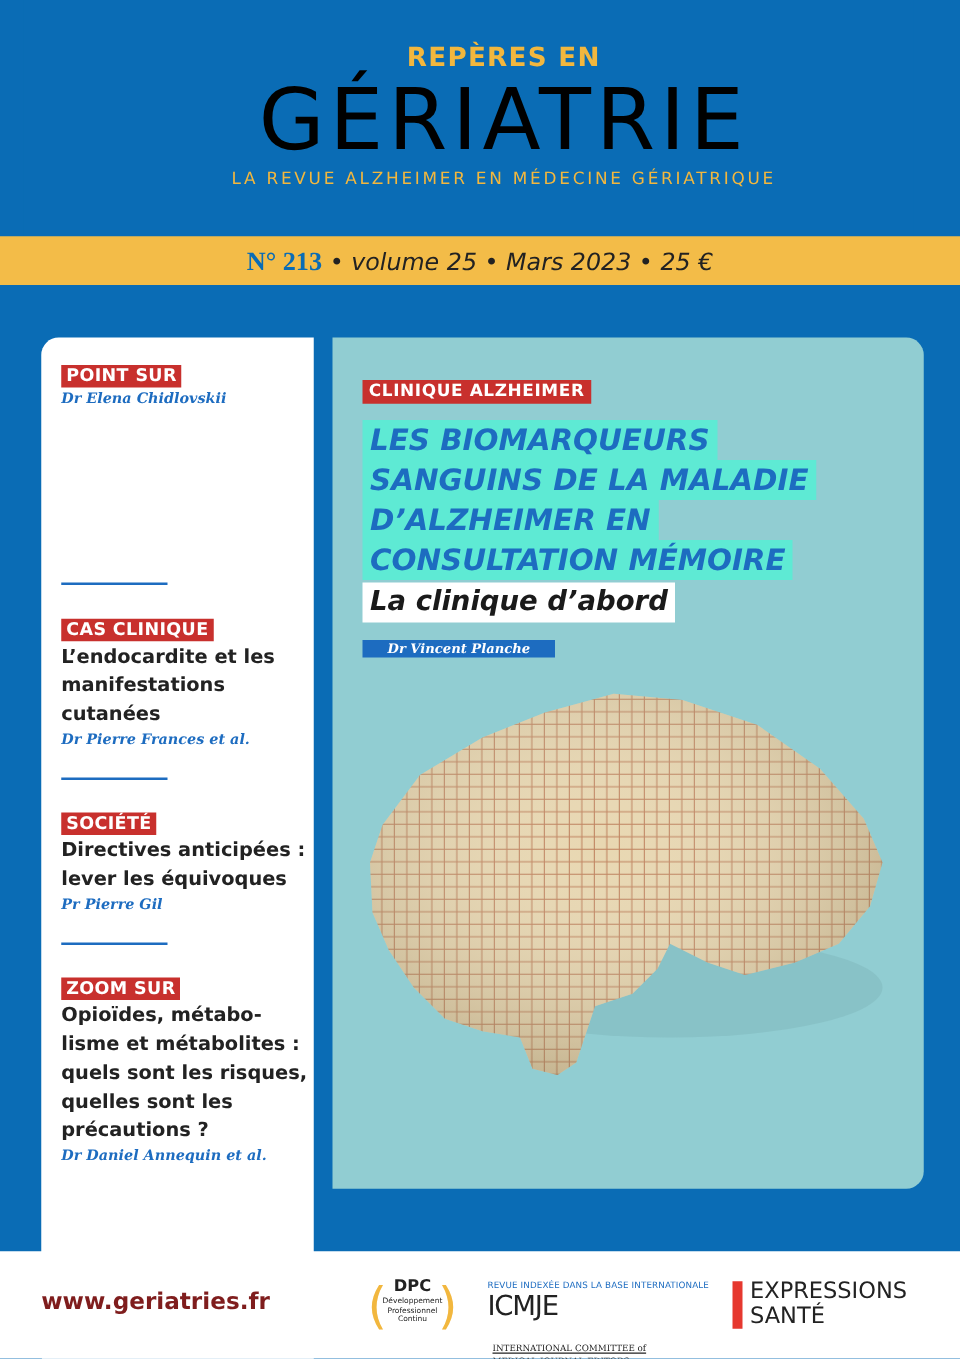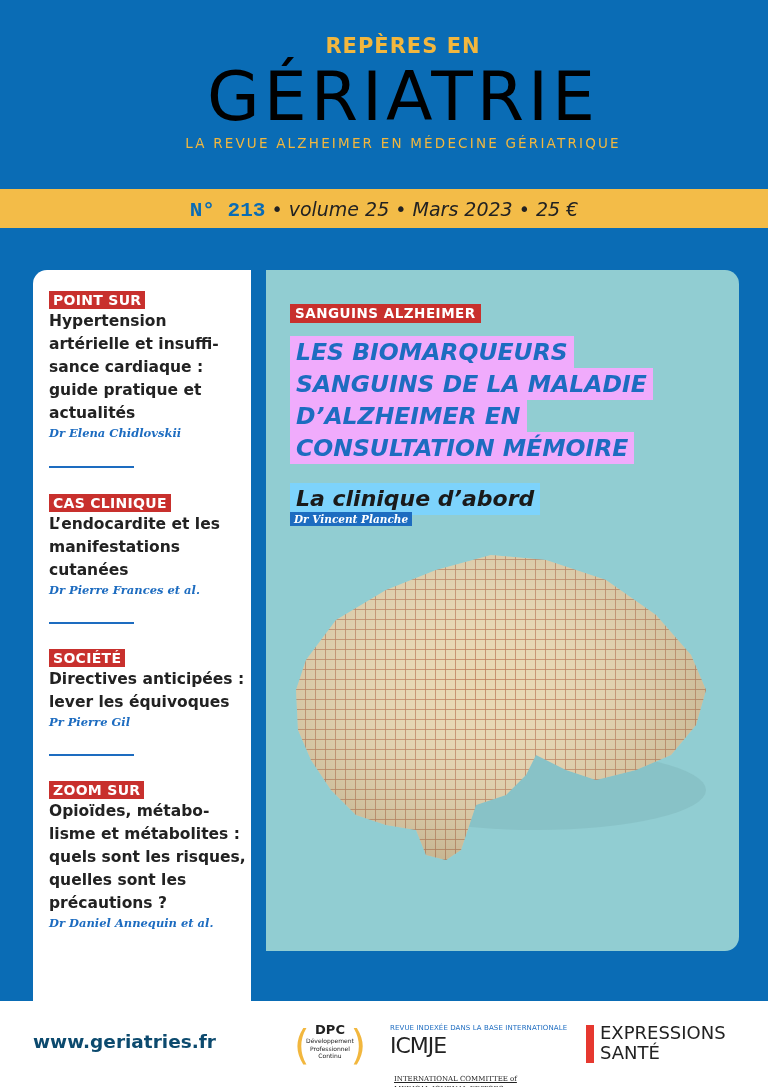--- a/index.html
+++ b/index.html
@@ -2,37 +2,37 @@
 <html><head>
 <meta charset="utf-8">
 <style>
   html,body{margin:0;padding:0;}
   body{width:768px;height:1087px;position:relative;overflow:hidden;background:#0a6cb5;font-family:"DejaVu Sans","Liberation Sans",sans-serif;}
   .header{position:absolute;left:0;top:0;width:712px;height:189px;background:#0a6cb5;text-align:center;margin-left:19px;}
   .kicker{position:absolute;top:34px;left:0;width:768px;color:#f2b73e;font-weight:bold;font-size:21px;letter-spacing:1px;}
   .title{position:absolute;top:52px;left:0;width:768px;color:#000000;font-size:68px;letter-spacing:4px;font-family:"DejaVu Sans",sans-serif;font-weight:normal;line-height:90px;}
   .subtitle{position:absolute;top:135px;left:0;width:768px;color:#f2b73e;font-size:13.5px;letter-spacing:2.2px;}
   .band{position:absolute;left:0;top:189px;width:768px;height:39px;background:#f3bc48;text-align:center;line-height:40px;font-size:20px;}
-  .band .num{color:#0a6cb5;font-family:Liberation Mono, monospace;font-weight:bold;font-size:21px;}
+  .band .num{color:#0a6cb5;font-family:Liberation Serif, serif;font-weight:bold;font-size:21px;}
   .band .rest{color:#222;font-style:italic;font-family:"DejaVu Sans",sans-serif;font-size:19px;}
   .sidebar{position:absolute;left:33px;top:270px;width:218px;height:827px;background:#fff;border-radius:14px 0 0 14px;}
   .item{position:absolute;left:16px;width:200px;}
   .tag{display:inline-block;background:#c8302d;color:#fff;font-weight:bold;font-size:14px;padding:1px 4px 0 4px;line-height:17px;letter-spacing:0.3px;}
   .item-title{color:#222;font-size:15.5px;line-height:23px;font-weight:bold;margin-top:1px;}
   .author{color:#1d6cc0;font-family:"DejaVu Serif",serif;font-style:italic;font-weight:bold;font-size:11.5px;margin-top:1px;}
   .rule{position:absolute;left:16px;width:85px;height:2px;background:#1d6cc0;}
   .feature{position:absolute;left:266px;top:270px;width:473px;height:681px;background:#91cdd2;border-radius:0 14px 14px 0;overflow:hidden;}
   .f-tag{position:absolute;left:24px;top:34px;background:#c8302d;color:#fff;font-weight:bold;font-size:13.5px;padding:1px 5px;letter-spacing:0.5px;line-height:17px;}
   .headline{position:absolute;left:24px;top:66px;}
-  .hl{display:inline-block;background:#f0abfc;color:#1d6cc0;font-style:italic;font-weight:bold;font-size:23.5px;line-height:32px;padding:0 6px;margin-bottom:0;}
-  .sub{display:inline-block;background:#7dd3fc;color:#1a1a1a;font-style:italic;font-weight:bold;font-size:22px;line-height:32px;padding:0 6px;margin-top:19px;}
-  .f-author{position:absolute;left:24px;top:242px;background:#1d6cc0;color:#fff;font-family:"DejaVu Serif",serif;font-style:italic;font-weight:bold;font-size:10.5px;padding:1px 4px;}
+  .hl{display:inline-block;background:#5eead4;color:#1d6cc0;font-style:italic;font-weight:bold;font-size:23.5px;line-height:32px;padding:0 6px;margin-bottom:0;}
+  .sub{display:inline-block;background:#ffffff;color:#1a1a1a;font-style:italic;font-weight:bold;font-size:22px;line-height:32px;padding:0 6px;margin-top:2px;}
+  .f-author{position:absolute;left:24px;top:242px;background:#1d6cc0;color:#fff;font-family:"DejaVu Serif",serif;font-style:italic;font-weight:bold;font-size:10.5px;padding:1px 20px;}
   .brain{position:absolute;left:10px;top:270px;width:440px;height:370px;}
   .footer{position:absolute;left:0;top:1001px;width:768px;height:86px;background:#fff;}
-  .url{position:absolute;left:33px;top:30px;color:#0c4a6e;font-size:18.5px;font-weight:bold;}
+  .url{position:absolute;left:33px;top:30px;color:#7f1d1d;font-size:18.5px;font-weight:bold;}
   .dpc{position:absolute;left:296px;top:20px;width:68px;height:50px;text-align:center;}
   .dpc .br{position:absolute;top:4px;font-size:40px;color:#f2b73e;line-height:40px;}
   .dpc .big{font-weight:bold;font-size:13px;color:#222;line-height:14px;margin-top:2px;}
   .dpc .small{font-size:6px;color:#222;line-height:7.5px;}
   .icmje{position:absolute;left:390px;top:23px;width:185px;}
   .icmje .top{font-size:7px;color:#1d6cc0;letter-spacing:0.1px;white-space:nowrap;}
   .icmje .logo{font-size:22px;color:#222;display:inline-block;vertical-align:top;margin-top:1px;letter-spacing:-1px;}
   .icmje .desc{display:inline-block;font-family:"DejaVu Serif",serif;font-size:7px;line-height:10px;color:#222;vertical-align:top;margin-top:16px;margin-left:4px;text-decoration:underline;}
   .es{position:absolute;left:586px;top:22px;}
   .es .bar{position:absolute;left:0;top:2px;width:8px;height:38px;background:#e6382f;}
@@ -47,21 +47,20 @@
   <div class="subtitle">LA REVUE ALZHEIMER EN MÉDECINE GÉRIATRIQUE</div>
 </div>
 
 <div class="band">
   <span class="num">N° 213</span><span class="rest"> • volume 25 • Mars 2023 • 25 €</span>
 </div>
 
 <div class="sidebar">
   <div class="item" style="top:20px">
     <span class="tag">POINT SUR</span>
-    <div class="item-title">Hypertension artérielle et insuffi-sance cardiaque : guide pratique et actualités</div>
     <div class="author">Dr Elena Chidlovskii</div>
   </div>
   <div class="rule" style="top:196px"></div>
 
   <div class="item" style="top:223px">
     <span class="tag">CAS CLINIQUE</span>
     <div class="item-title">L’endocardite et les manifestations cutanées</div>
     <div class="author">Dr Pierre Frances et al.</div>
   </div>
   <div class="rule" style="top:352px"></div>
@@ -74,21 +73,21 @@
   <div class="rule" style="top:484px"></div>
 
   <div class="item" style="top:510px">
     <span class="tag">ZOOM SUR</span>
     <div class="item-title">Opioïdes, métabo-lisme et métabolites : quels sont les risques, quelles sont les précautions ?</div>
     <div class="author">Dr Daniel Annequin et al.</div>
   </div>
 </div>
 
 <div class="feature">
-  <div class="f-tag">SANGUINS ALZHEIMER</div>
+  <div class="f-tag">CLINIQUE ALZHEIMER</div>
   <div class="headline">
     <div><span class="hl">LES BIOMARQUEURS</span></div>
     <div><span class="hl">SANGUINS DE LA MALADIE</span></div>
     <div><span class="hl">D’ALZHEIMER EN</span></div>
     <div><span class="hl">CONSULTATION MÉMOIRE</span></div>
     <div><span class="sub">La clinique d’abord</span></div>
   </div>
   <div class="f-author">Dr Vincent Planche</div>
 
   <svg class="brain" viewBox="0 0 440 370">

